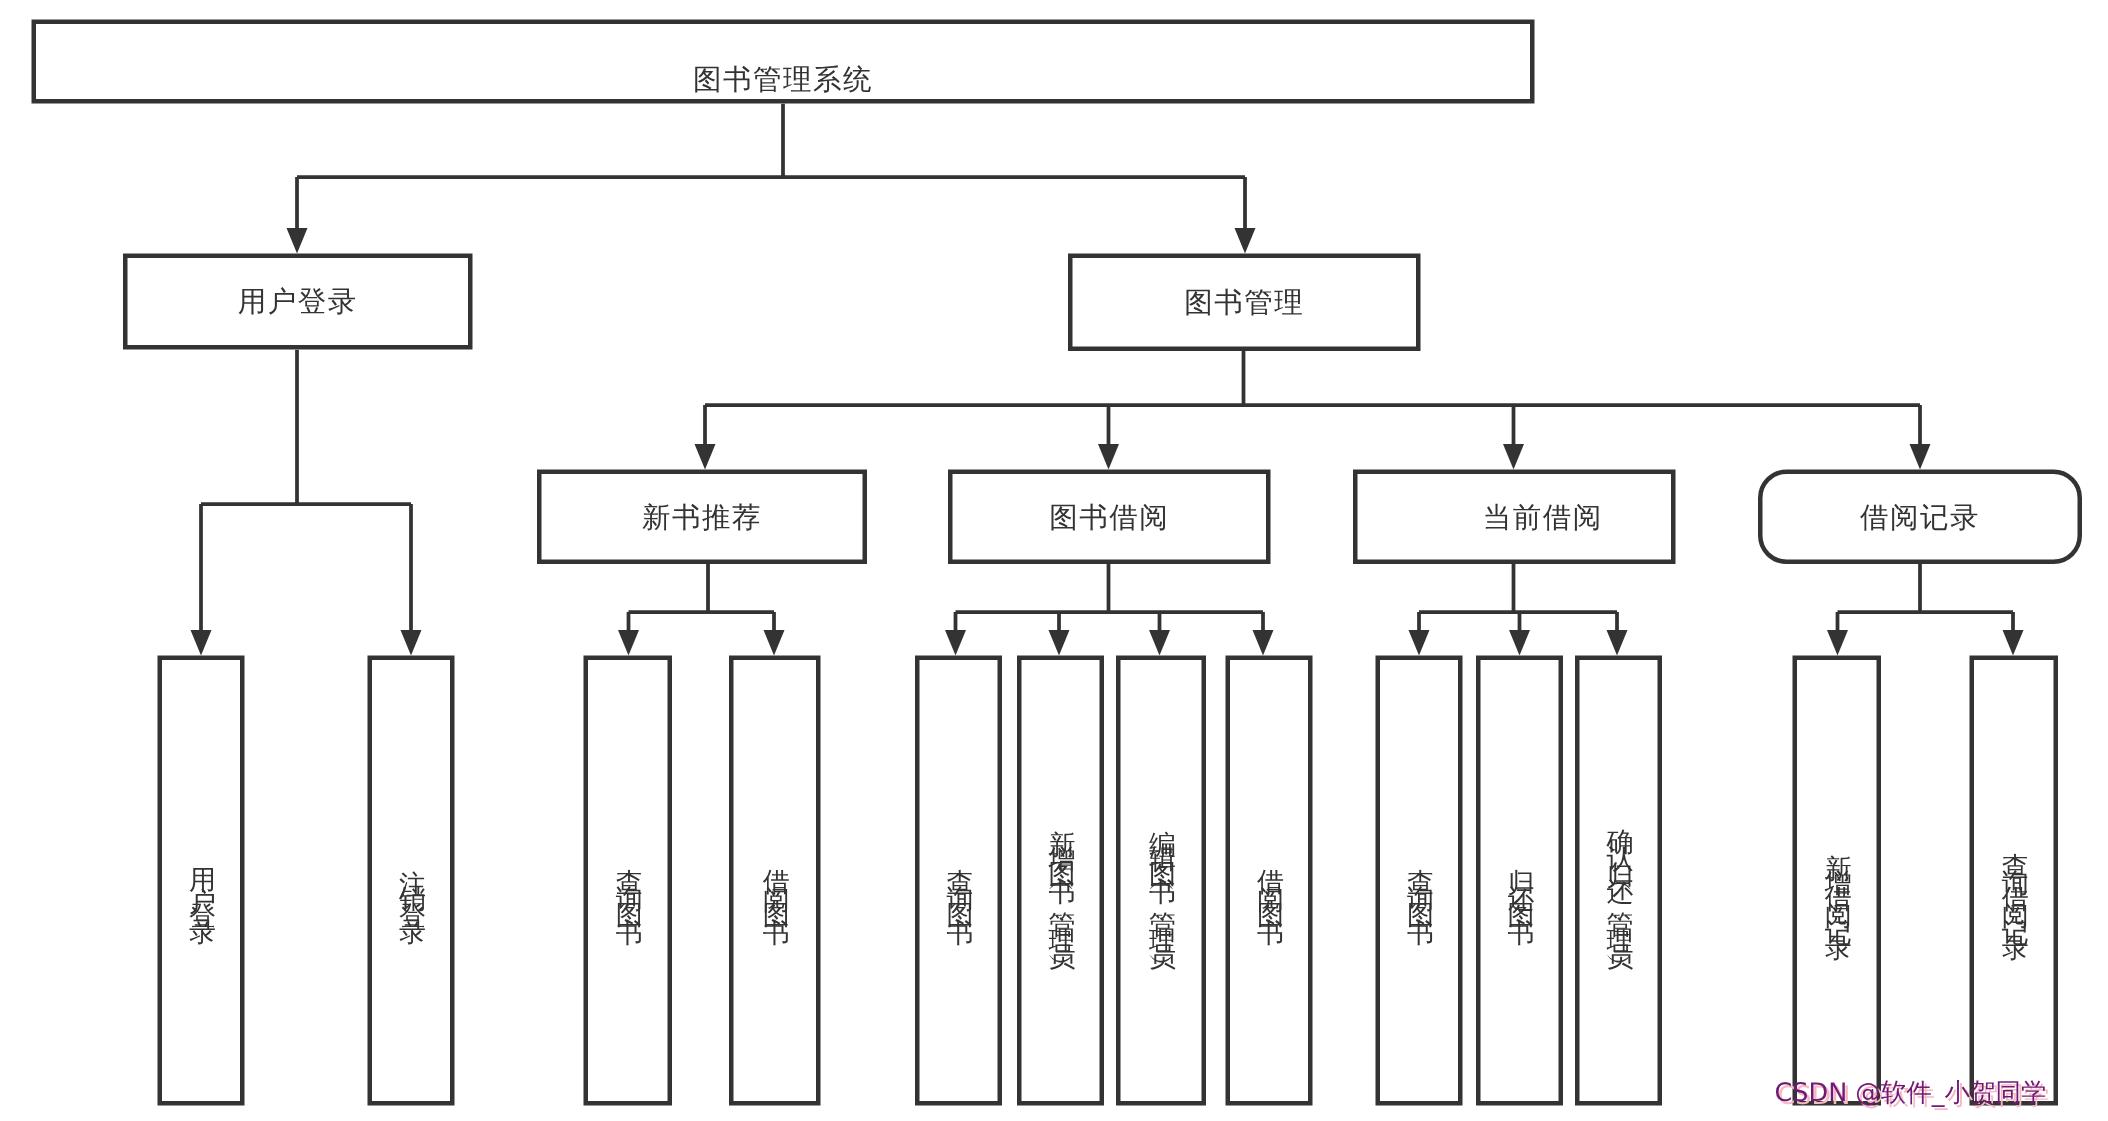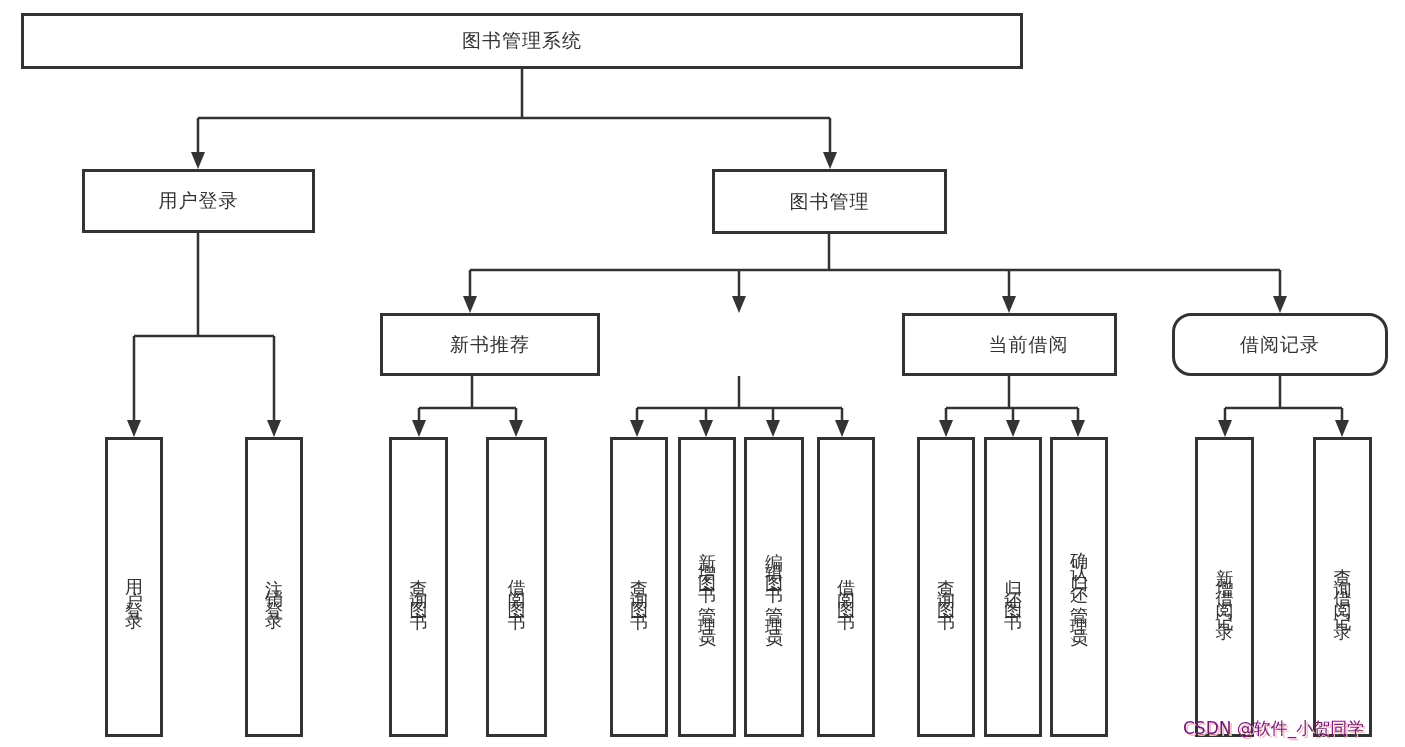--- a/index.html
+++ b/index.html
@@ -88,33 +88,36 @@
       <polygon points="766,420 780,420 773,437"></polygon>
       <polygon points="835,420 849,420 842,437"></polygon>
       <polygon points="939,420 953,420 946,437"></polygon>
       <polygon points="1006,420 1020,420 1013,437"></polygon>
       <polygon points="1071,420 1085,420 1078,437"></polygon>
       <polygon points="1218,420 1232,420 1225,437"></polygon>
       <polygon points="1335,420 1349,420 1342,437"></polygon>
     </g>
   </svg>
 
-  <div class="node" style="left:21px; top:13px; width:1002px; height:56px;">
+  <div class="node" style="left:21px; top:13px; width:1002px; height:56px;align-items:flex-end;">
     <span class="hlabel">图书管理系统</span>
   </div>
 
   <div class="node" style="left:82px; top:169px; width:233px; height:64px;">
     <span class="hlabel">用户登录</span>
   </div>
   <div class="node" style="left:712px; top:169px; width:235px; height:65px;">
     <span class="hlabel">图书管理</span>
   </div>
 
-  <div class="node" style="left:380px; top:313px; width:220px; height:63px;">
+  <div class="node" style="left:358px; top:313px; width:220px; height:63px;">
     <span class="hlabel">新书推荐</span>
+  </div>
+  <div class="node" style="left:632px; top:313px; width:215px; height:63px;">
+    <span class="hlabel">图书借阅</span>
   </div>
   <div class="node" style="left:902px; top:313px; width:215px; height:63px;padding-left:38px;">
     <span class="hlabel">当前借阅</span>
   </div>
   <div class="node" style="left:1172px; top:313px; width:216px; height:63px;border-radius:19px;">
     <span class="hlabel">借阅记录</span>
   </div>
 
   <div class="node leaf" style="left:105px; top:437px; width:58px; height:300px;">
     <span class="vlabel">用户登录</span>

